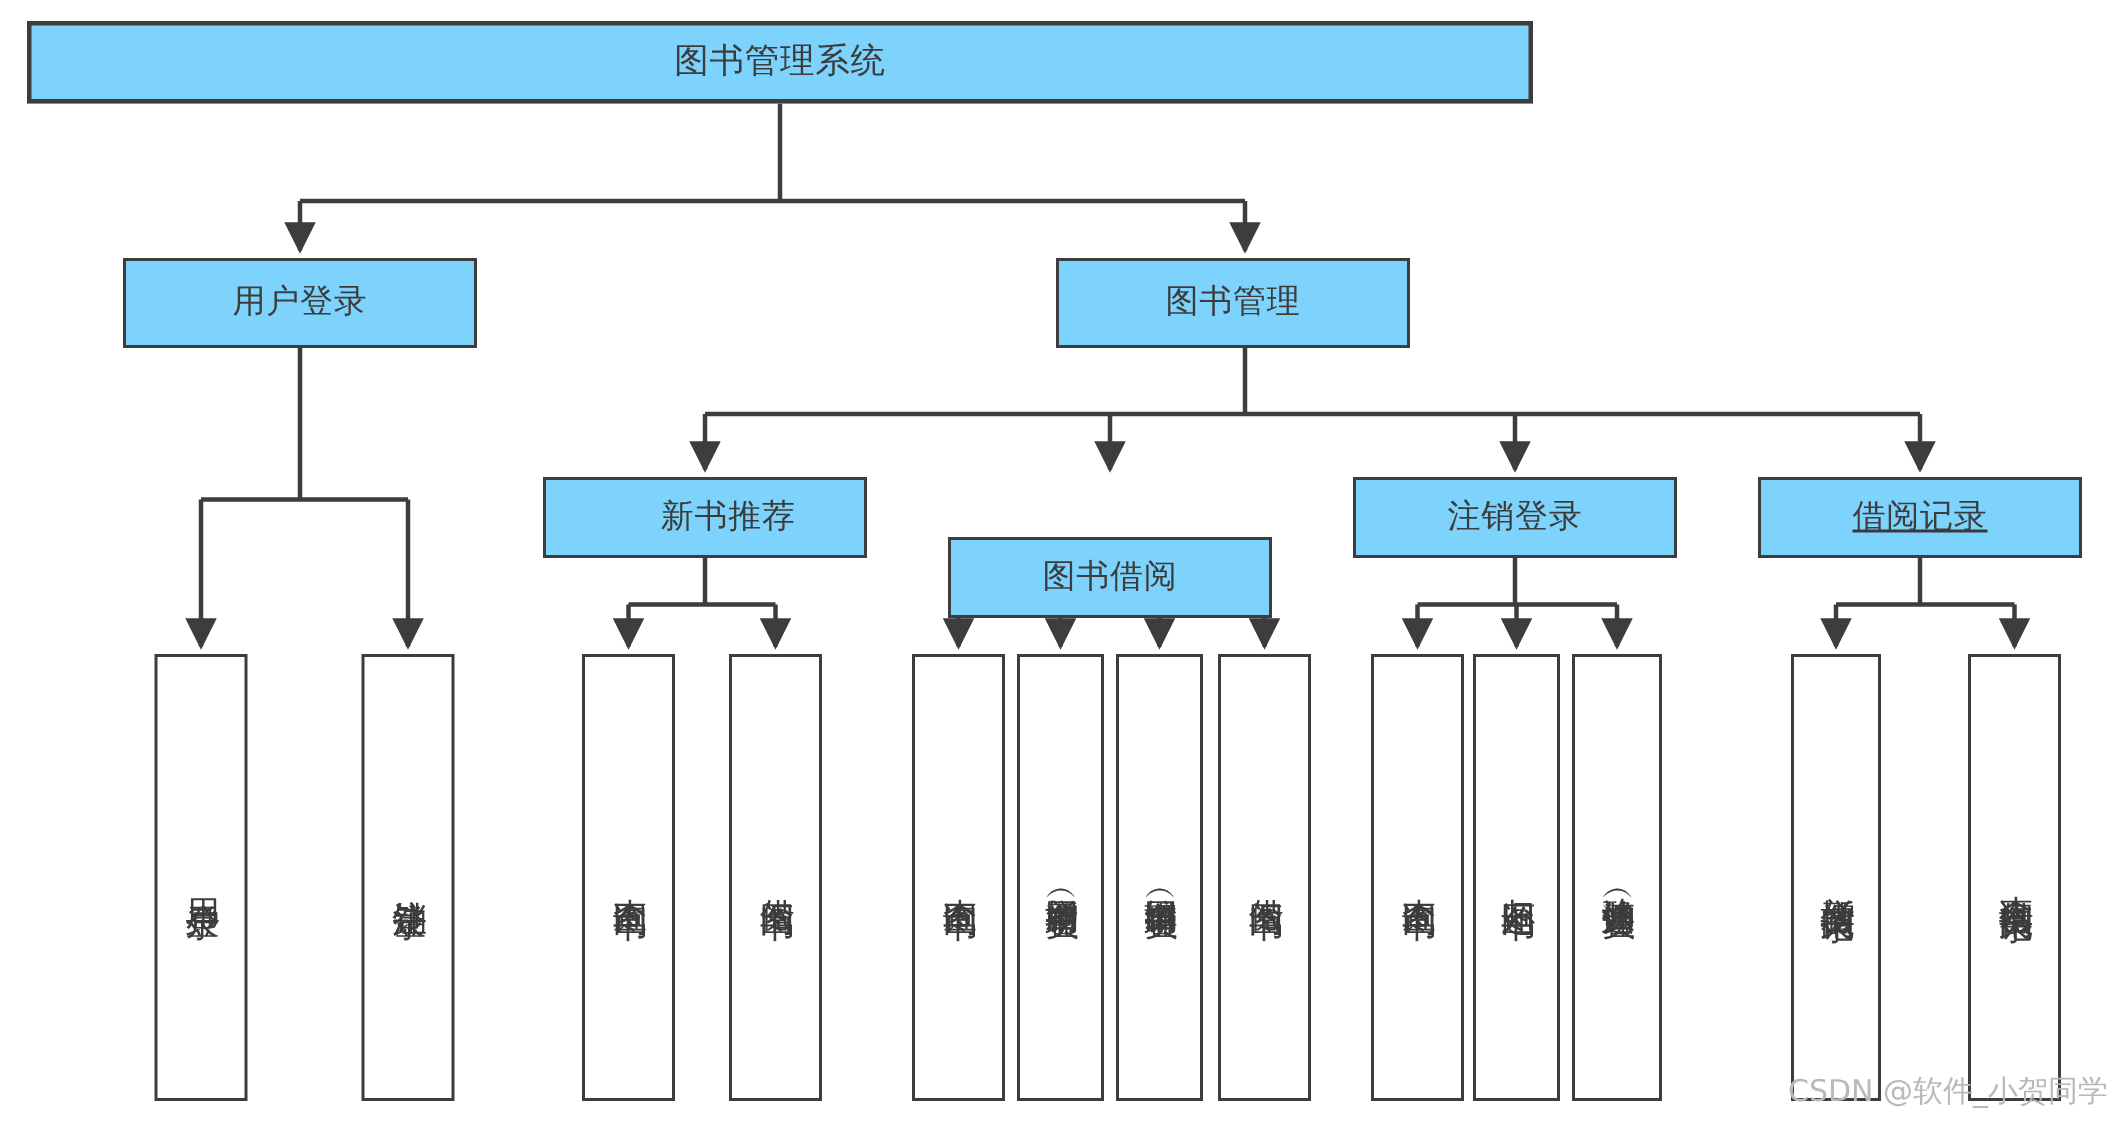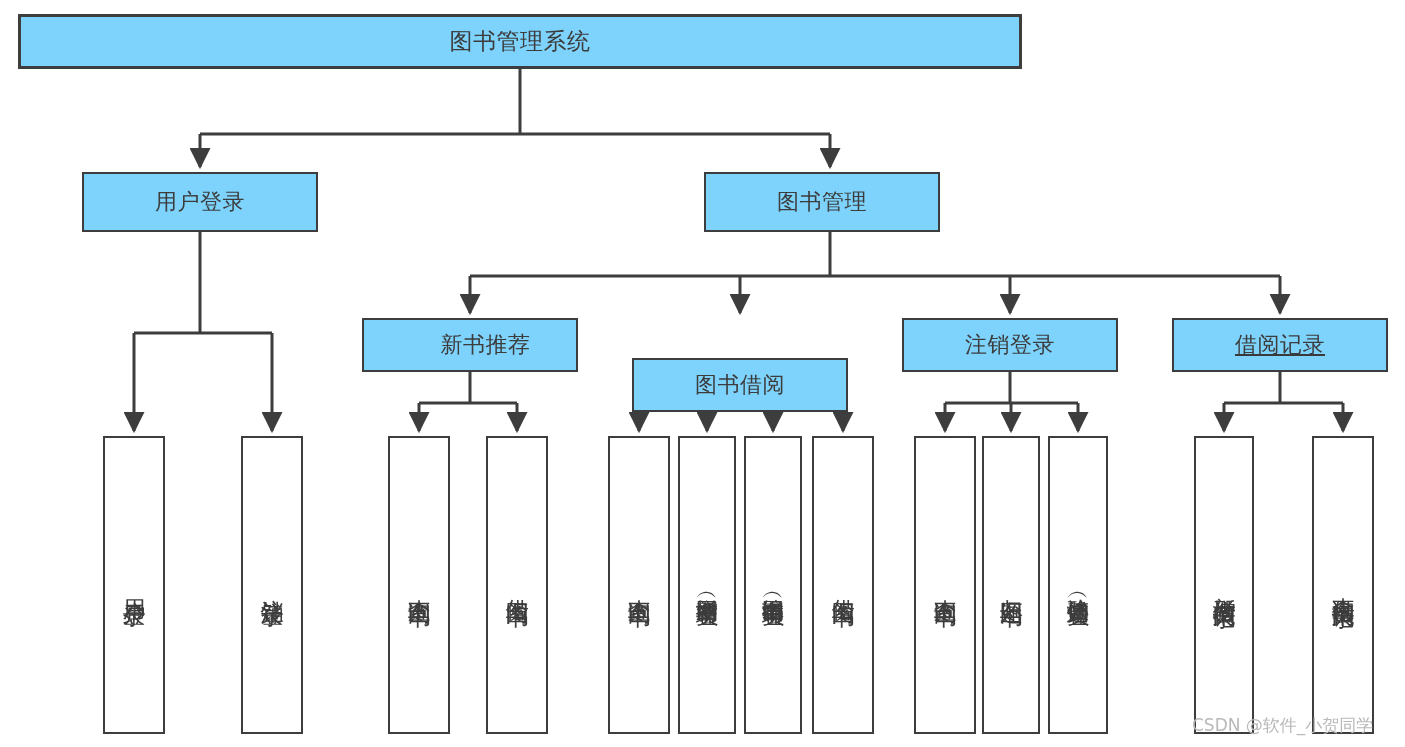--- a/index.html
+++ b/index.html
@@ -89,21 +89,21 @@
   #leaf-query-book-3 { left:914px;  width:62px; }
   #leaf-return-book  { left:982px;  width:58px; }
   #leaf-confirm-ret  { left:1048px; width:60px; }
   #leaf-add-record   { left:1194px; width:60px; }
   #leaf-query-record { left:1312px; width:62px; }
 
   #watermark{
     position:absolute;
     left:1192px;
     top:714px;
-    font-size:17px;
+    font-size:20px;
     color:#b9b9b9;
     white-space:nowrap;
     z-index:3;
     font-family:"DejaVu Sans","Liberation Sans",sans-serif;
   }
 </style>
 </head>
 <body>
 
 <div id="diagram">

